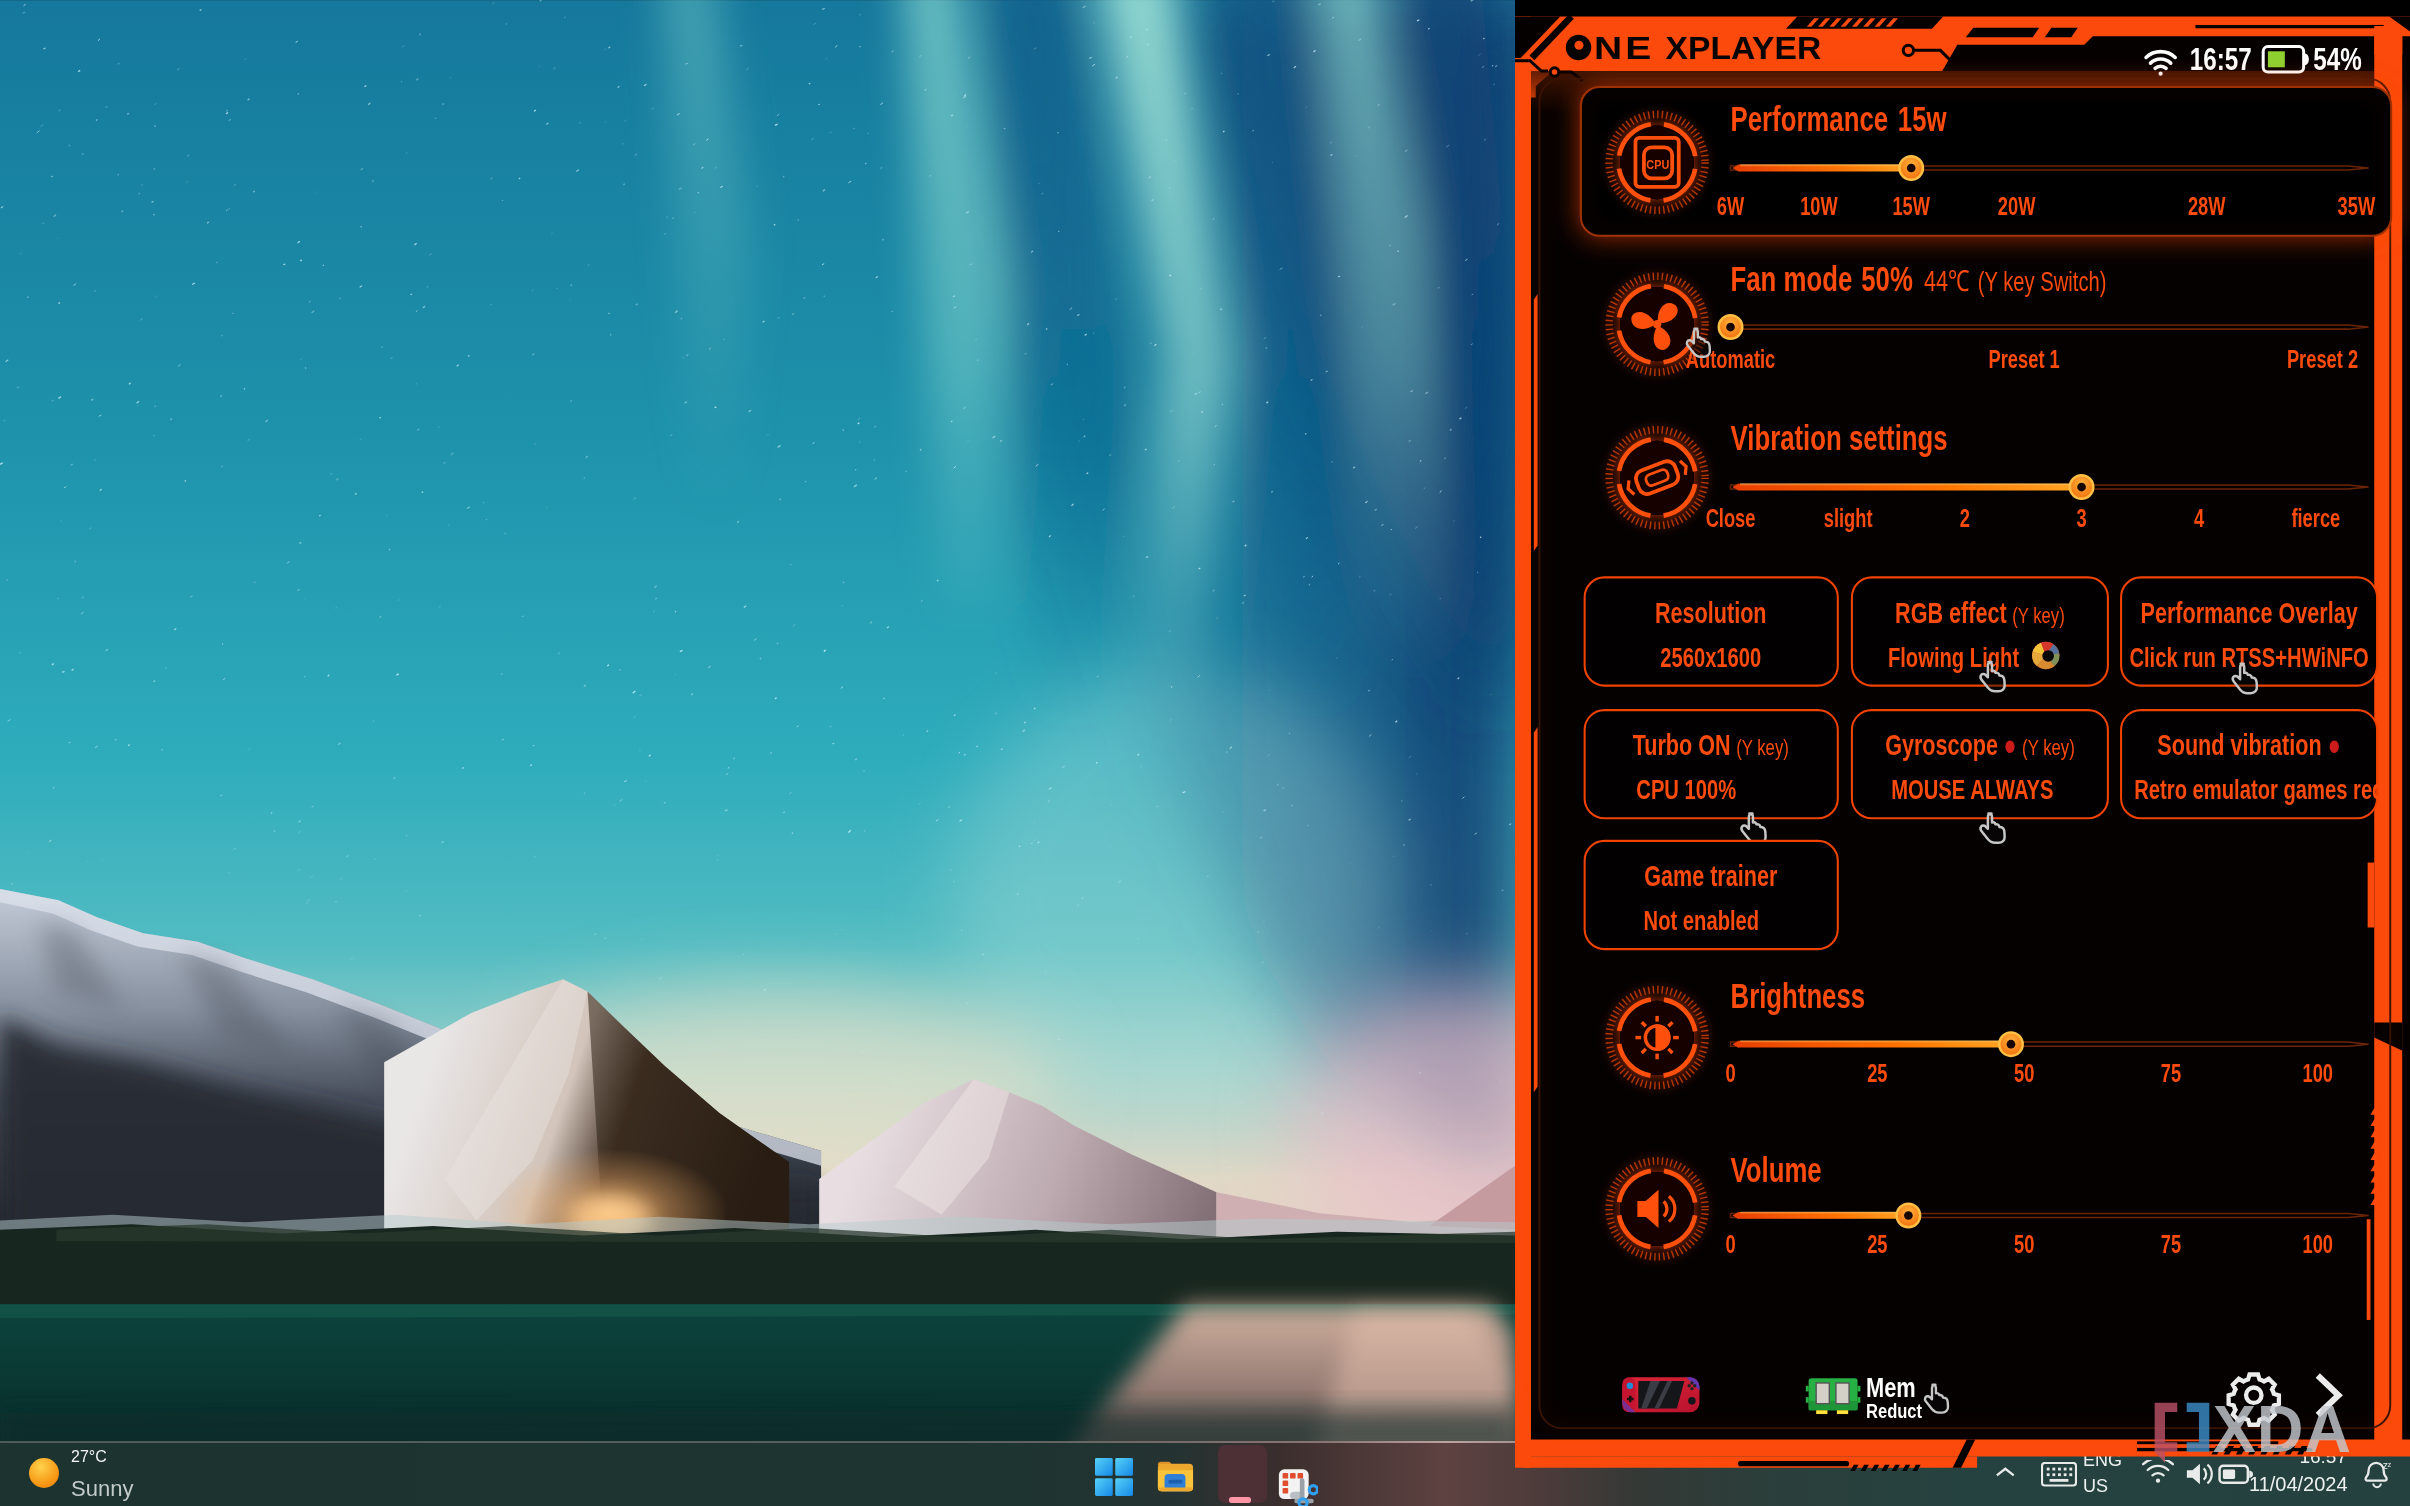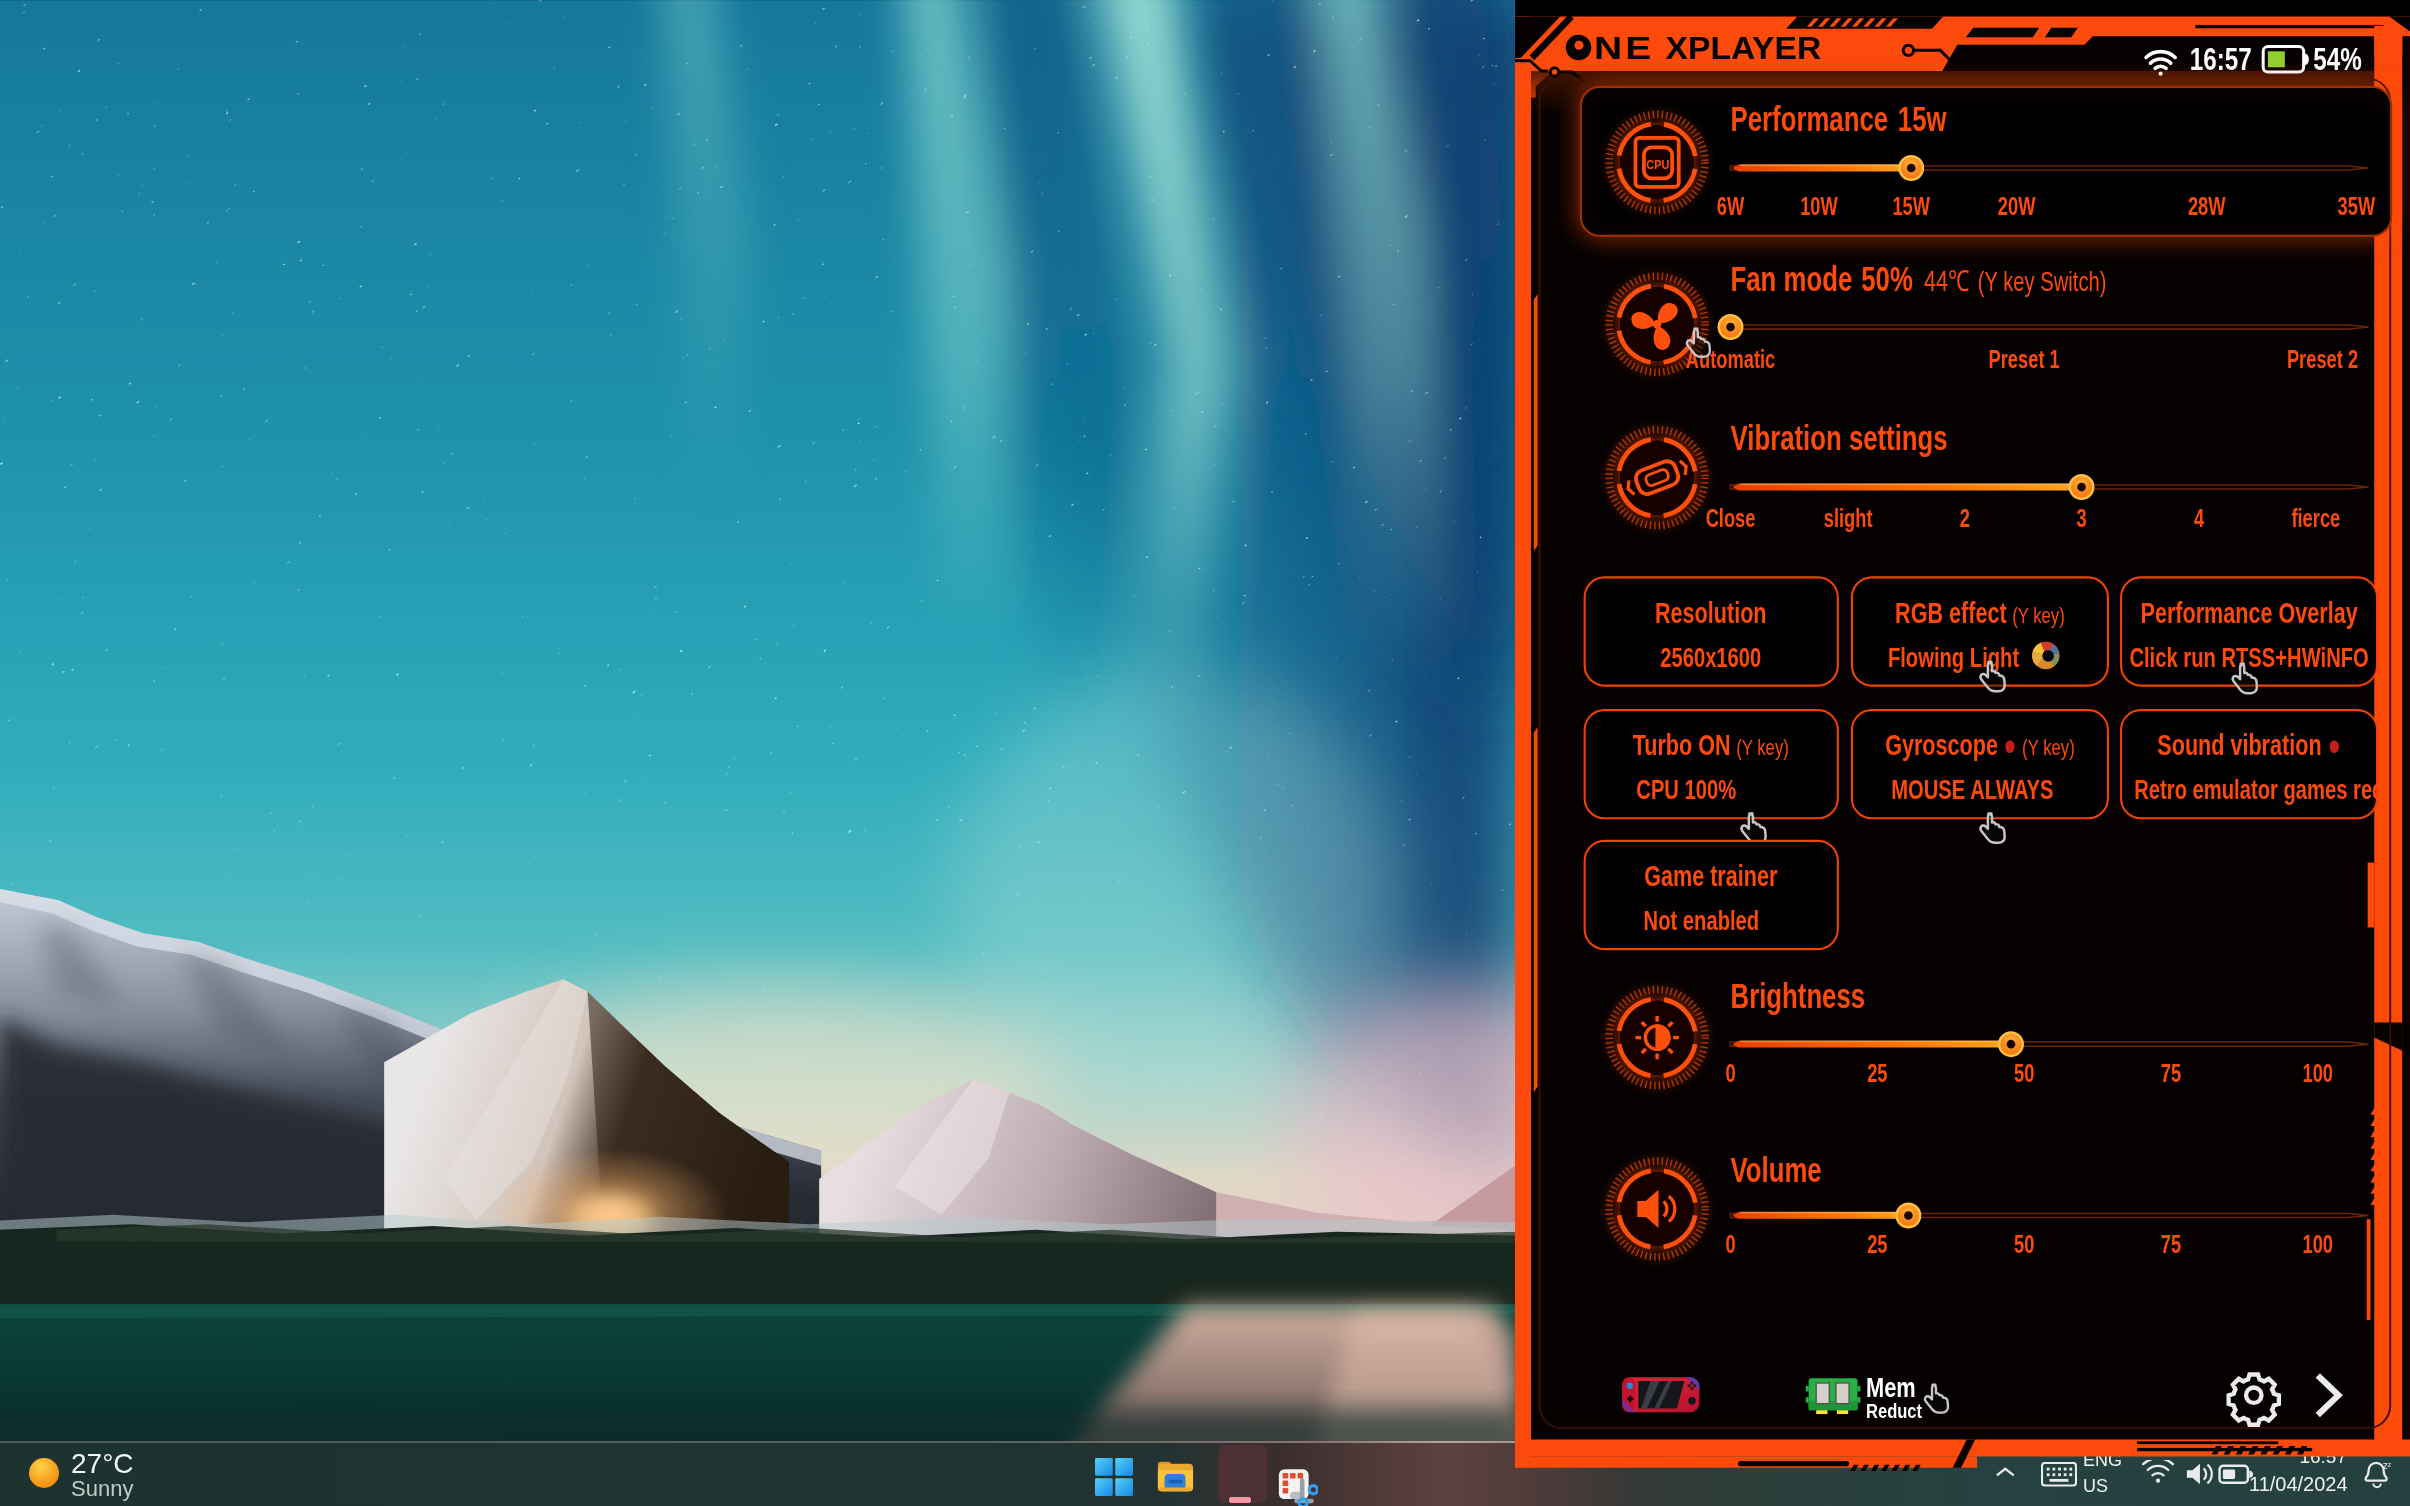--- a/index.html
+++ b/index.html
@@ -1169,21 +1169,21 @@
         <g transform="translate(785,1465)" stroke="#ececec" stroke-width="4.6" fill="none">
 <path d="M -4.5 -22 h9 l1.6 5.3 a17 17 0 0 1 4.8 2 l5-2.8 6.3 6.3 -2.8 5 a17 17 0 0 1 2 4.8 l5.3 1.6 v9 l-5.3 1.6 a17 17 0 0 1 -2 4.8 l2.8 5 -6.3 6.3 -5-2.8 a17 17 0 0 1 -4.8 2 l-1.6 5.3 h-9 l-1.6-5.3 a17 17 0 0 1 -4.8-2 l-5 2.8 -6.3-6.3 2.8-5 a17 17 0 0 1 -2-4.8 l-5.3-1.6 v-9 l5.3-1.6 a17 17 0 0 1 2-4.8 l-2.8-5 6.3-6.3 5 2.8 a17 17 0 0 1 4.8-2 z"></path>
 <circle r="8.2"></circle>
 </g>
         <path d="M853,1444 L875,1465 L853,1486" stroke="#ececec" stroke-width="6.5" fill="none"></path>
       </svg></div>
 <div style="position:absolute;left:0;top:1441px;width:2411px;height:66px;z-index:1;
 background:linear-gradient(90deg,#1c3330 0%,#1d3431 42%,#253332 49%,#3a2e2d 53%,#4f3a39 57%,#5d4241 60%,#4c3b3a 64%,#343936 68%,#2a3f3b 74%,#254240 82%,#244140 100%);overflow:hidden">
 <div style="position:absolute;left:0;top:0;width:2411px;height:1.9px;background:linear-gradient(90deg,#4e5b58,#56605d 40%,#8a7573 55%,#bba39f 60%,#6a6a67 70%,#4c5a56)"></div>
 <div style="position:absolute;left:29px;top:17px;width:30px;height:30px;border-radius:50%;background:radial-gradient(circle at 40% 30%,#ffd24a,#f59110 70%,#ef7f0a)"></div>
-<div style="position:absolute;left:71px;top:6.6px;color:#f2f5f4;font-size:28px;">27°C</div>
+<div style="position:absolute;left:71px;top:6.6px;color:#f2f5f4;font-size:16px;">27°C</div>
 <div style="position:absolute;left:71px;top:35px;color:#c3cbc8;font-size:22px;">Sunny</div>
 <svg style="position:absolute;left:1095px;top:17px" width="38" height="38" viewBox="0 0 40 40">
 <defs>
           <linearGradient id="wg" x1="0" y1="0" x2="1" y2="1">
             <stop offset="0" stop-color="#57d2f7"></stop>
             <stop offset="1" stop-color="#1488e8"></stop>
           </linearGradient>
         </defs>
 <rect x="0" y="0" width="18.7" height="18.7" rx="1.5" fill="url(#wg)"></rect>
         <rect x="21.3" y="0" width="18.7" height="18.7" rx="1.5" fill="url(#wg)"></rect>
@@ -1253,13 +1253,23 @@
       </svg>
 <div style="position:absolute;left:2258px;top:4.7px;width:89px;text-align:right;color:#eef1f0;font-size:19px">16:57</div>
 <div style="position:absolute;left:2249px;top:32px;width:98px;text-align:right;color:#eef1f0;font-size:20px">11/04/2024</div>
 <svg style="position:absolute;left:2362px;top:19px" width="32" height="30" viewBox="0 0 34 32">
 <path d="M6,22 q-3,0 -2,-3 q3,-3 3,-8 a8,8 0 0 1 16,0 q0,5 3,8 q1,3 -2,3 z" fill="none" stroke="#e8ebea" stroke-width="2.4"></path>
 <path d="M12,25 a4,4 0 0 0 8,0" fill="none" stroke="#e8ebea" stroke-width="2.2"></path>
 <text x="22" y="10" font-size="11" fill="#e8ebea" font-family="Liberation Sans">z</text>
 <text x="27" y="7" font-size="8" fill="#e8ebea" font-family="Liberation Sans">z</text>
 </svg>
 </div>
+<div style="position:absolute;left:2149px;top:1397px;width:262px;height:66px;opacity:0.85;z-index:3">
+<svg width="262" height="66" viewBox="0 0 278 70" font-family="Liberation Sans, sans-serif">
+<g fill="#bb5268" opacity="0.95">
+ <path d="M6,6 h24 v10 h-13 v32 h13 v10 h-13 v12 l-11,-12 z"></path>
+</g>
+<g fill="#3b8ec9" opacity="0.95">
+ <path d="M40,6 h24 v52 h-24 v-10 h13 v-32 h-13 z"></path>
+</g>
+<text x="69" y="58" font-size="70" font-weight="bold" fill="#c6cbd0" letter-spacing="1" opacity="0.95" transform="scale(0.98,1)">XDA</text>
+</svg></div>
 </div>
 
 </body></html>

